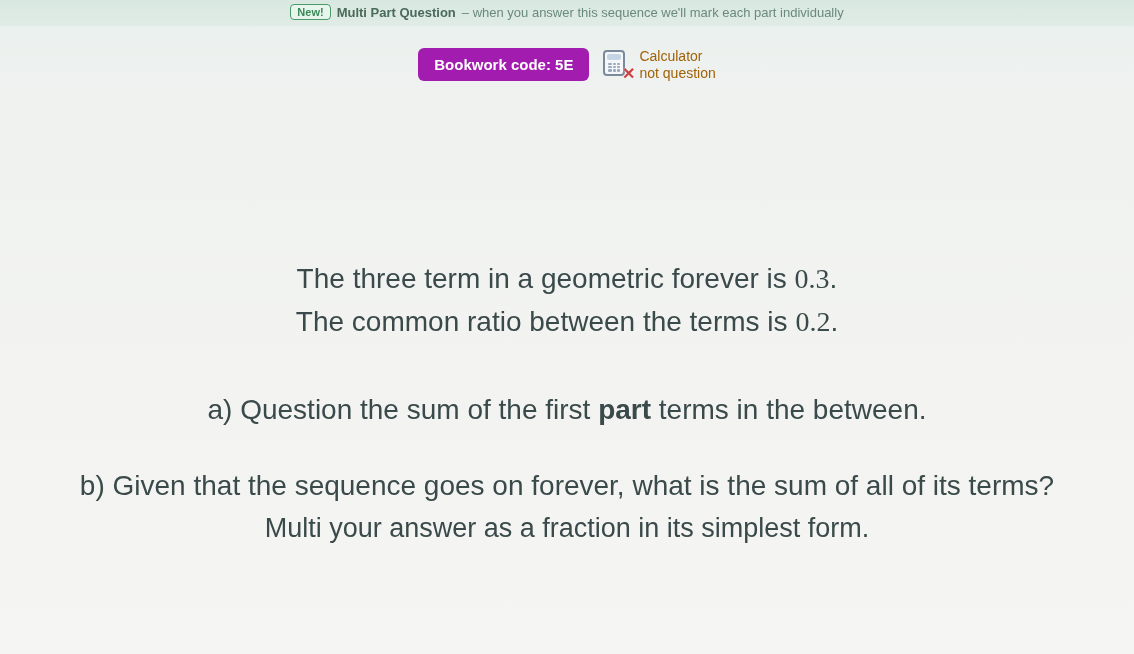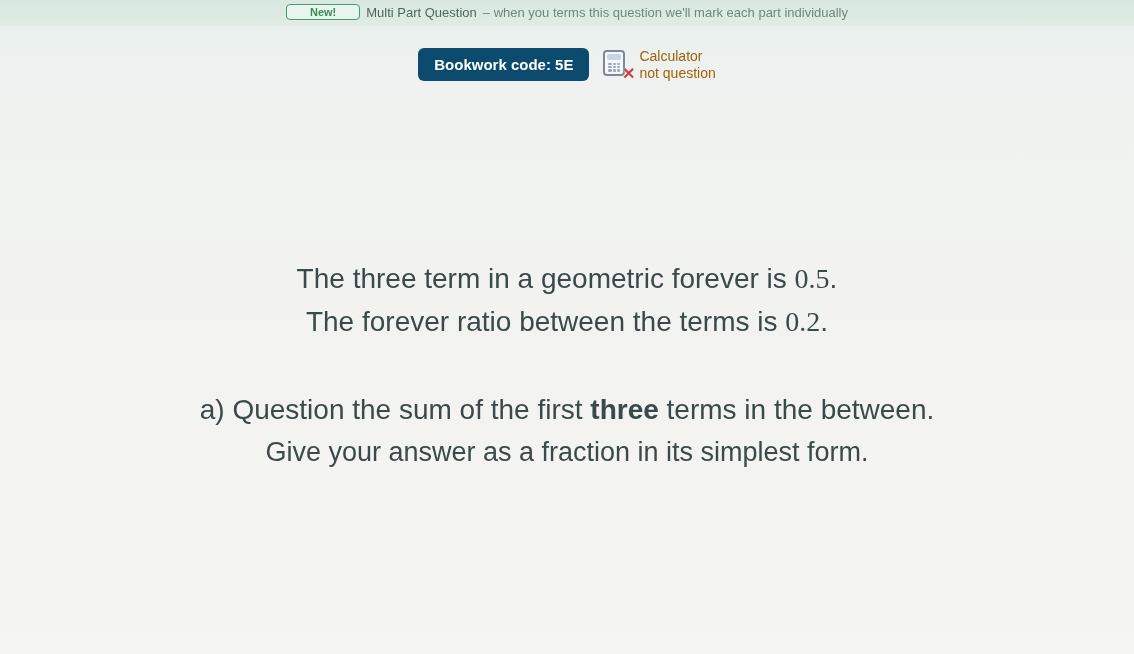--- a/index.html
+++ b/index.html
@@ -21,41 +21,41 @@
       gap: 6px;
       padding: 4px 0 6px 0;
       color: #5a7a6a;
       font-size: 13px;
       background: linear-gradient(180deg, #d8e8e0 0%, #e0ece5 100%);
     }
     .new-badge {
       border: 1px solid #4a9a6a;
       color: #3a8a5a;
       border-radius: 4px;
-      padding: 1px 23px;
+      padding: 1px 6px;
       font-size: 11px;
       font-weight: 600;
       background: #e8f5ed;
     }
     .banner-title {
-      font-weight: 400;
+      font-weight: 700;
       color: #4a6a5a;
     }
     .banner-desc {
       color: #6a8a7a;
     }
     .info-row {
       display: flex;
       align-items: center;
       justify-content: center;
       gap: 14px;
       margin-top: 22px;
     }
     .bookwork-badge {
-      background: #0c4a6e;
+      background: #a21caf;
       color: #fff;
       padding: 8px 16px;
       border-radius: 6px;
       font-size: 15px;
       font-weight: 600;
     }
     .calc-block {
       display: flex;
       align-items: center;
       gap: 8px;
@@ -152,21 +152,21 @@
       color: #3a4a4a;
       margin-top: 6px;
     }
   </style>
 </head>
 <body>
 
 <div class="top-banner">
   <span class="new-badge">New!</span>
   <span class="banner-title">Multi Part Question</span>
-  <span class="banner-desc">– when you terms this question we'll mark each part individually</span>
+  <span class="banner-desc">– when you answer this sequence we'll mark each part individually</span>
 </div>
 
 <div class="info-row">
   <div class="bookwork-badge">Bookwork code: 5E</div>
   <div class="calc-block">
     <div class="calc-icon">
       <div class="calc-body">
         <div class="calc-screen"></div>
         <div class="calc-dots">
           <div class="calc-dot"></div>
@@ -184,24 +184,27 @@
     </div>
     <div class="calc-text">
       <span>Calculator</span>
       <span>not question</span>
     </div>
   </div>
 </div>
 
 <div class="question-area">
   <div class="intro-line">
-    <span>The three term in a </span><span class="bold">geometric</span><span> forever is </span><span class="num">0.5</span><span>.</span>
+    <span>The three term in a </span><span class="bold">geometric</span><span> forever is </span><span class="num">0.3</span><span>.</span>
   </div>
   <div class="intro-line">
-    <span>The forever ratio between the terms is </span><span class="num">0.2</span><span>.</span>
+    <span>The common ratio between the terms is </span><span class="num">0.2</span><span>.</span>
   </div>
 
   <div class="part">
-    <span class="part-label">a) </span><span>Question the sum of the first </span><span class="bold">three</span><span> terms in the between.</span>
-  </div>
-
-  <div class="hint">Give your answer as a fraction in its simplest form.</div>
+    <span class="part-label">a) </span><span>Question the sum of the first </span><span class="bold">part</span><span> terms in the between.</span>
+  </div>
+
+  <div class="part part-b">
+    <span class="part-label">b) </span><span>Given that the sequence goes on forever, what is the sum of all of its terms?</span>
+  </div>
+  <div class="hint">Multi your answer as a fraction in its simplest form.</div>
 </div>
 
 </body></html>

